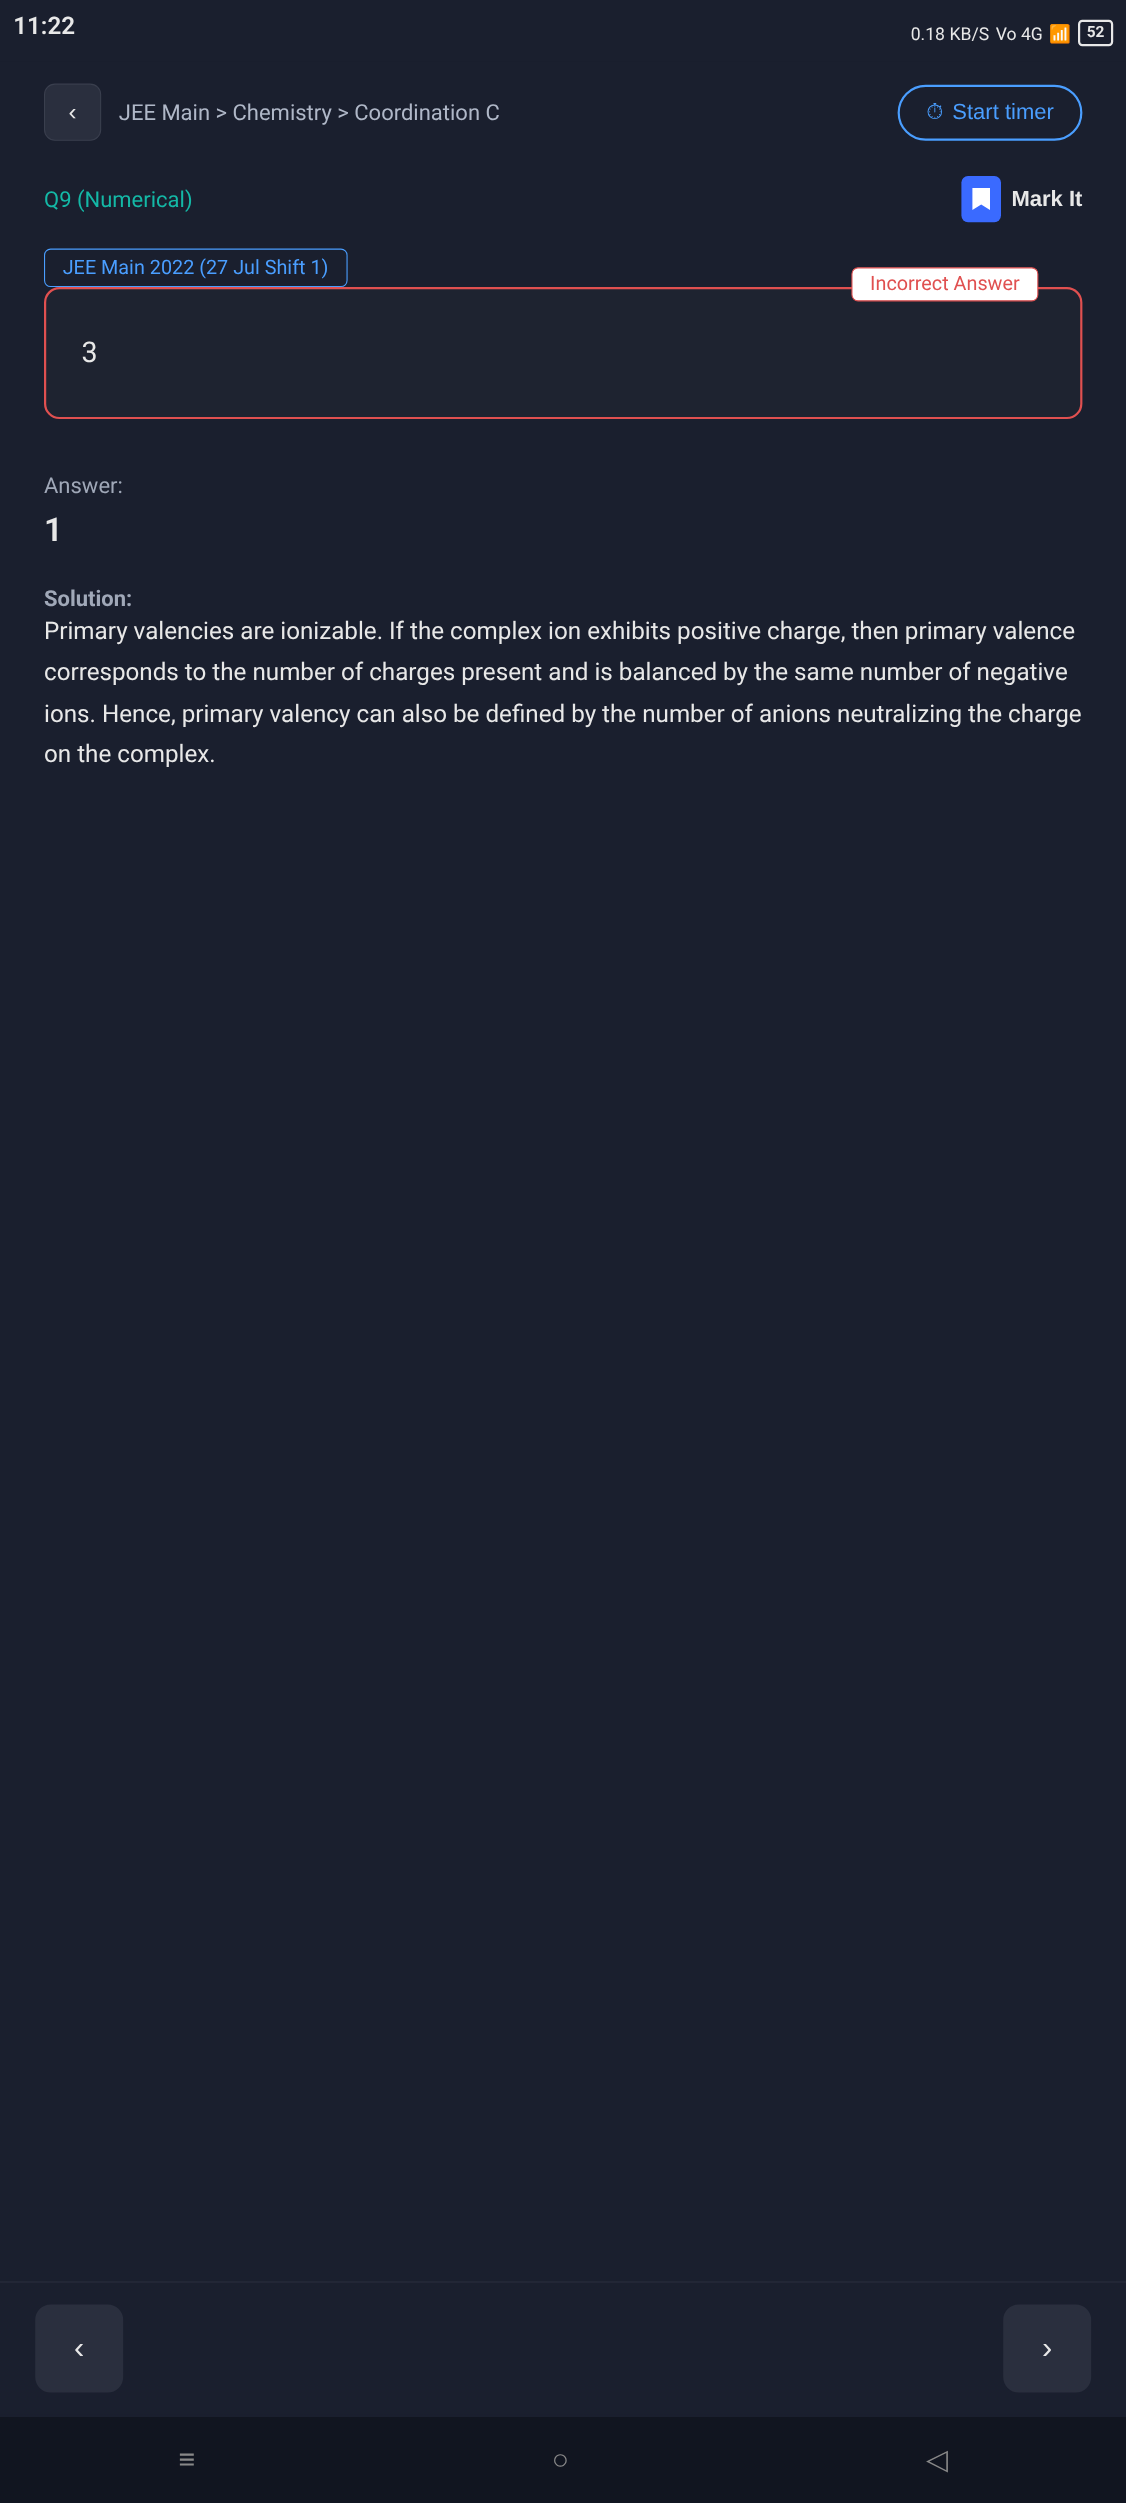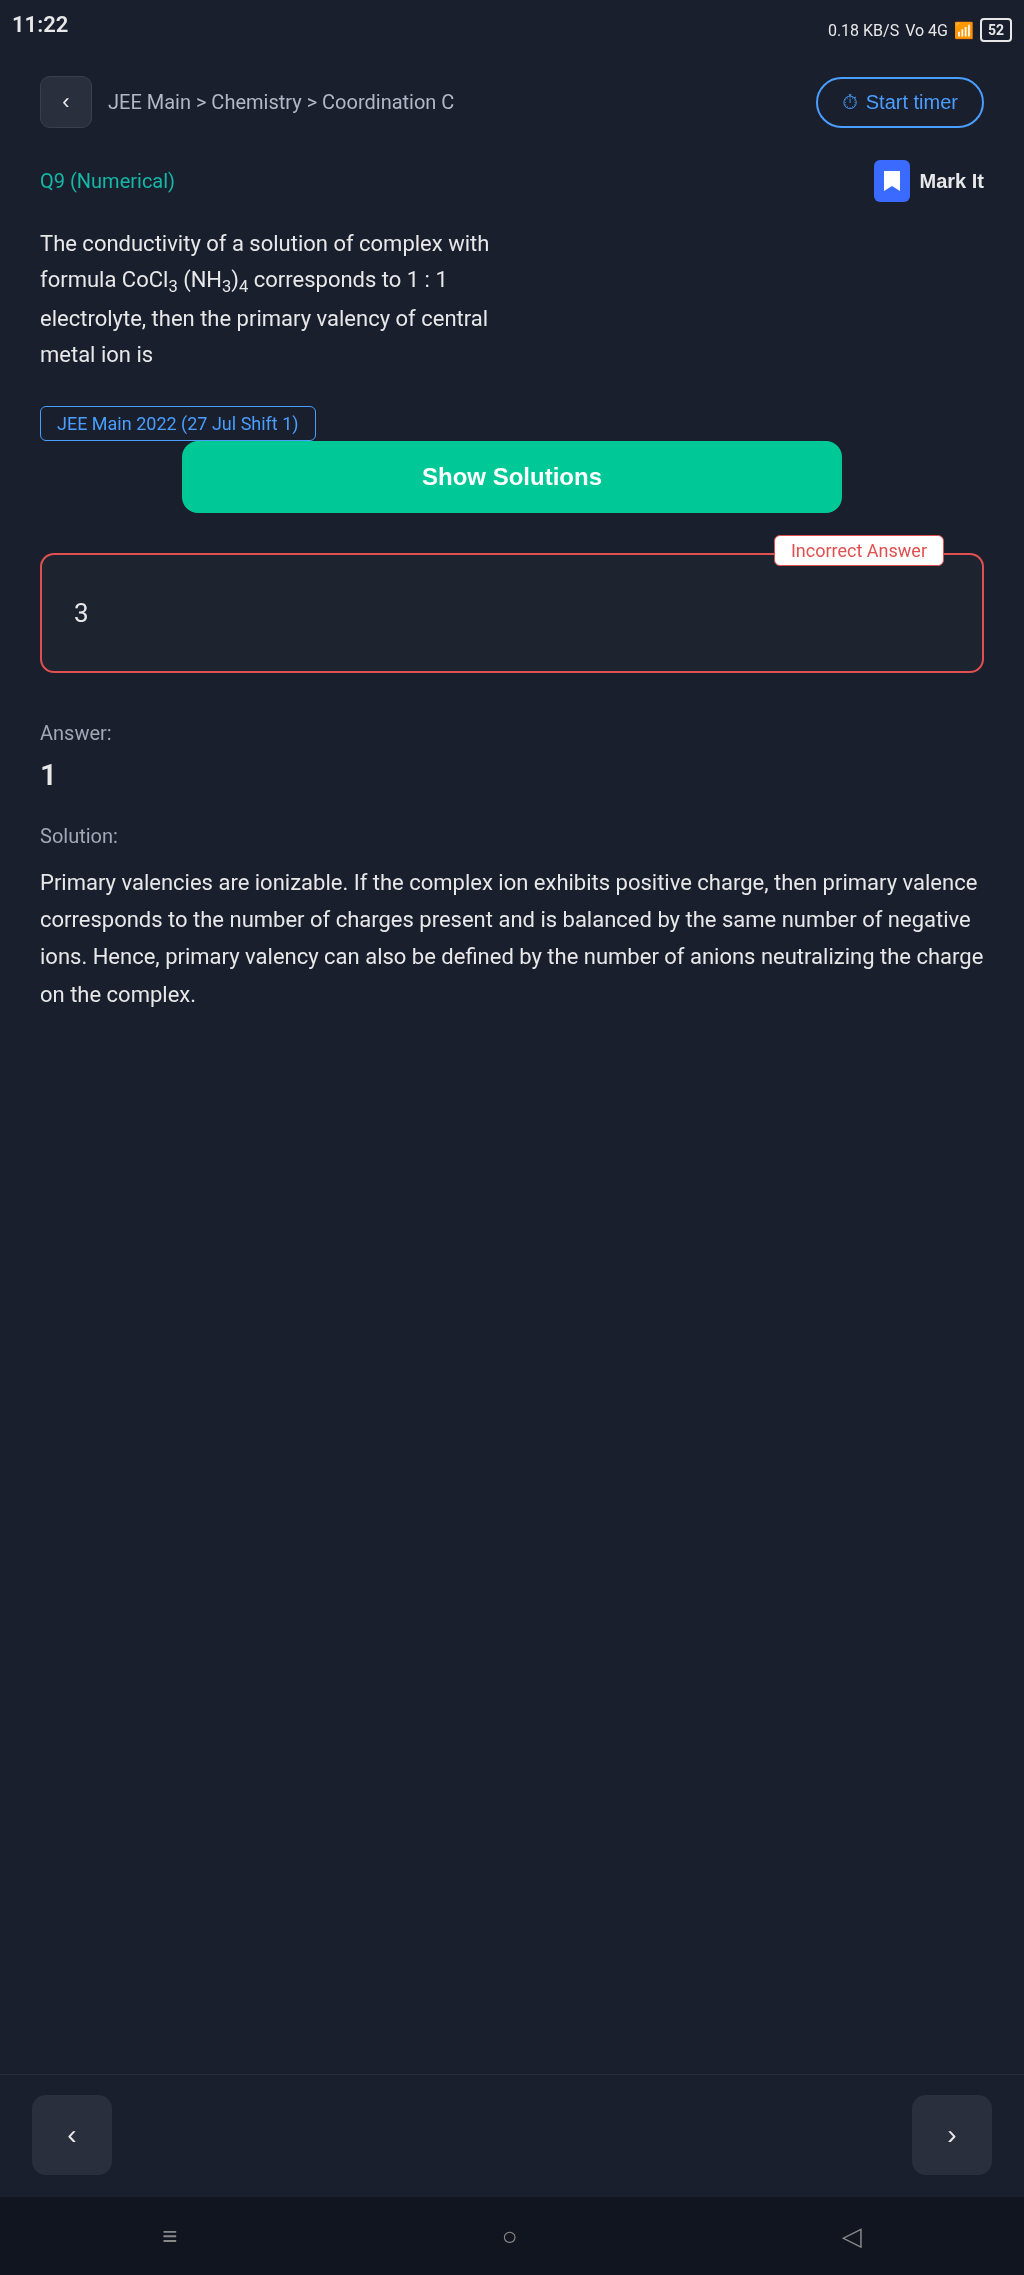--- a/index.html
+++ b/index.html
@@ -210,21 +210,21 @@
       margin-bottom: 32px;
     }
 
     
     .solution-section {
       margin-bottom: 40px;
     }
     .solution-label {
       font-size: 20px;
       color: #a0a8b8;
-      margin-bottom: 16px;
+      font-weight: bold;
     }
     .solution-text {
       font-size: 22px;
       line-height: 1.7;
       color: #e8e8e8;
     }
 
     
     .fade-bottom {
       position: relative;
@@ -327,32 +327,25 @@
       <div class="bookmark-icon">
         <svg width="20" height="24" viewBox="0 0 20 24" fill="white">
           <path d="M2 2h16v20l-8-5-8 5V2z"></path>
         </svg>
       </div>
       <span>Mark It</span>
     </button>
   </div>
 
   
-  <div class="question-text">
-    <span>The conductivity of a solution of complex with<br>
-    formula CoCl<sub class="sub">3</sub> (NH<sub class="sub">3</sub>)<sub class="sub">4</sub> corresponds to 1 : 1<br>
-     electrolyte, then the primary valency of central<br>
-    metal ion is</span>
-  </div>
 
   
   <div class="tag">JEE Main 2022 (27 Jul Shift 1)</div>
 
   
-  <button class="show-solutions-btn">Show Solutions</button>
 
   
   <div class="answer-input-wrapper">
     <div class="incorrect-badge">Incorrect Answer</div>
     <div class="answer-input-box">
       <span>3</span>
     </div>
   </div>
 
   

